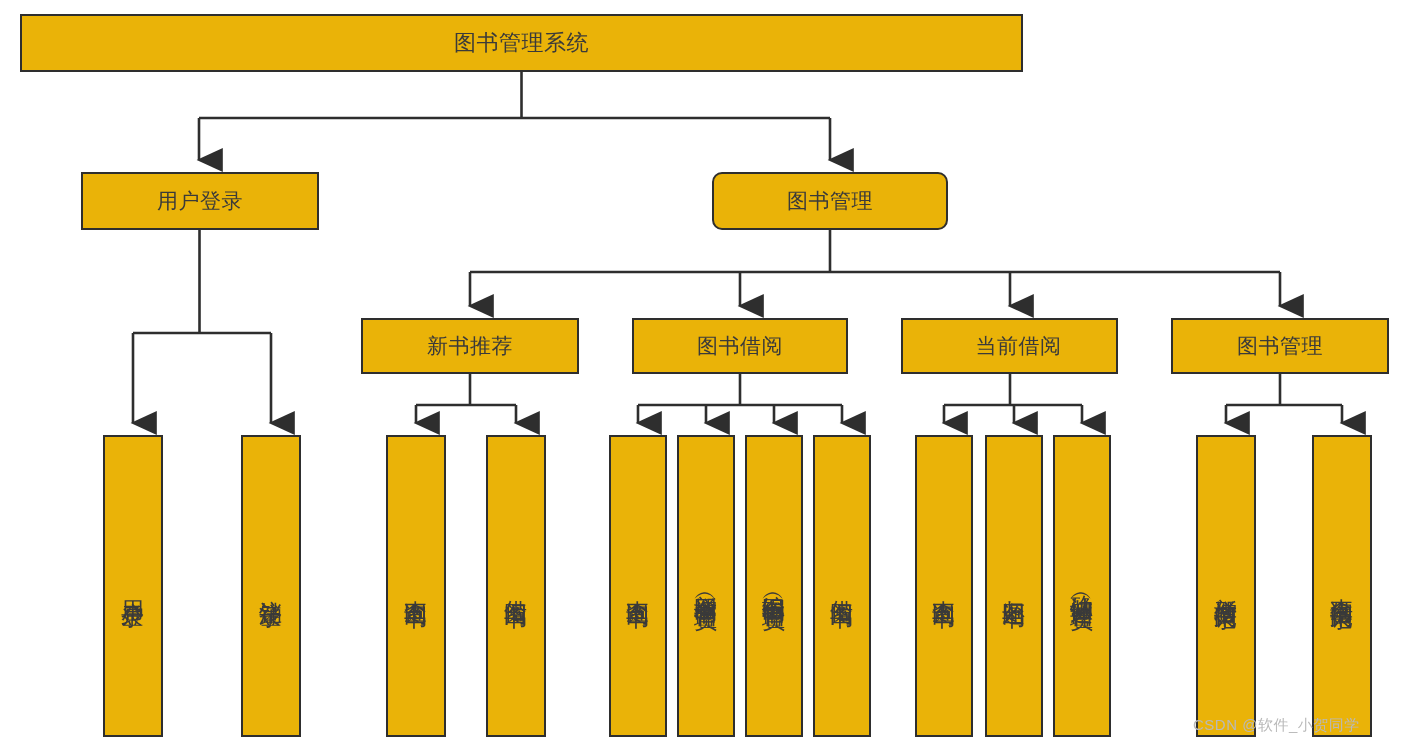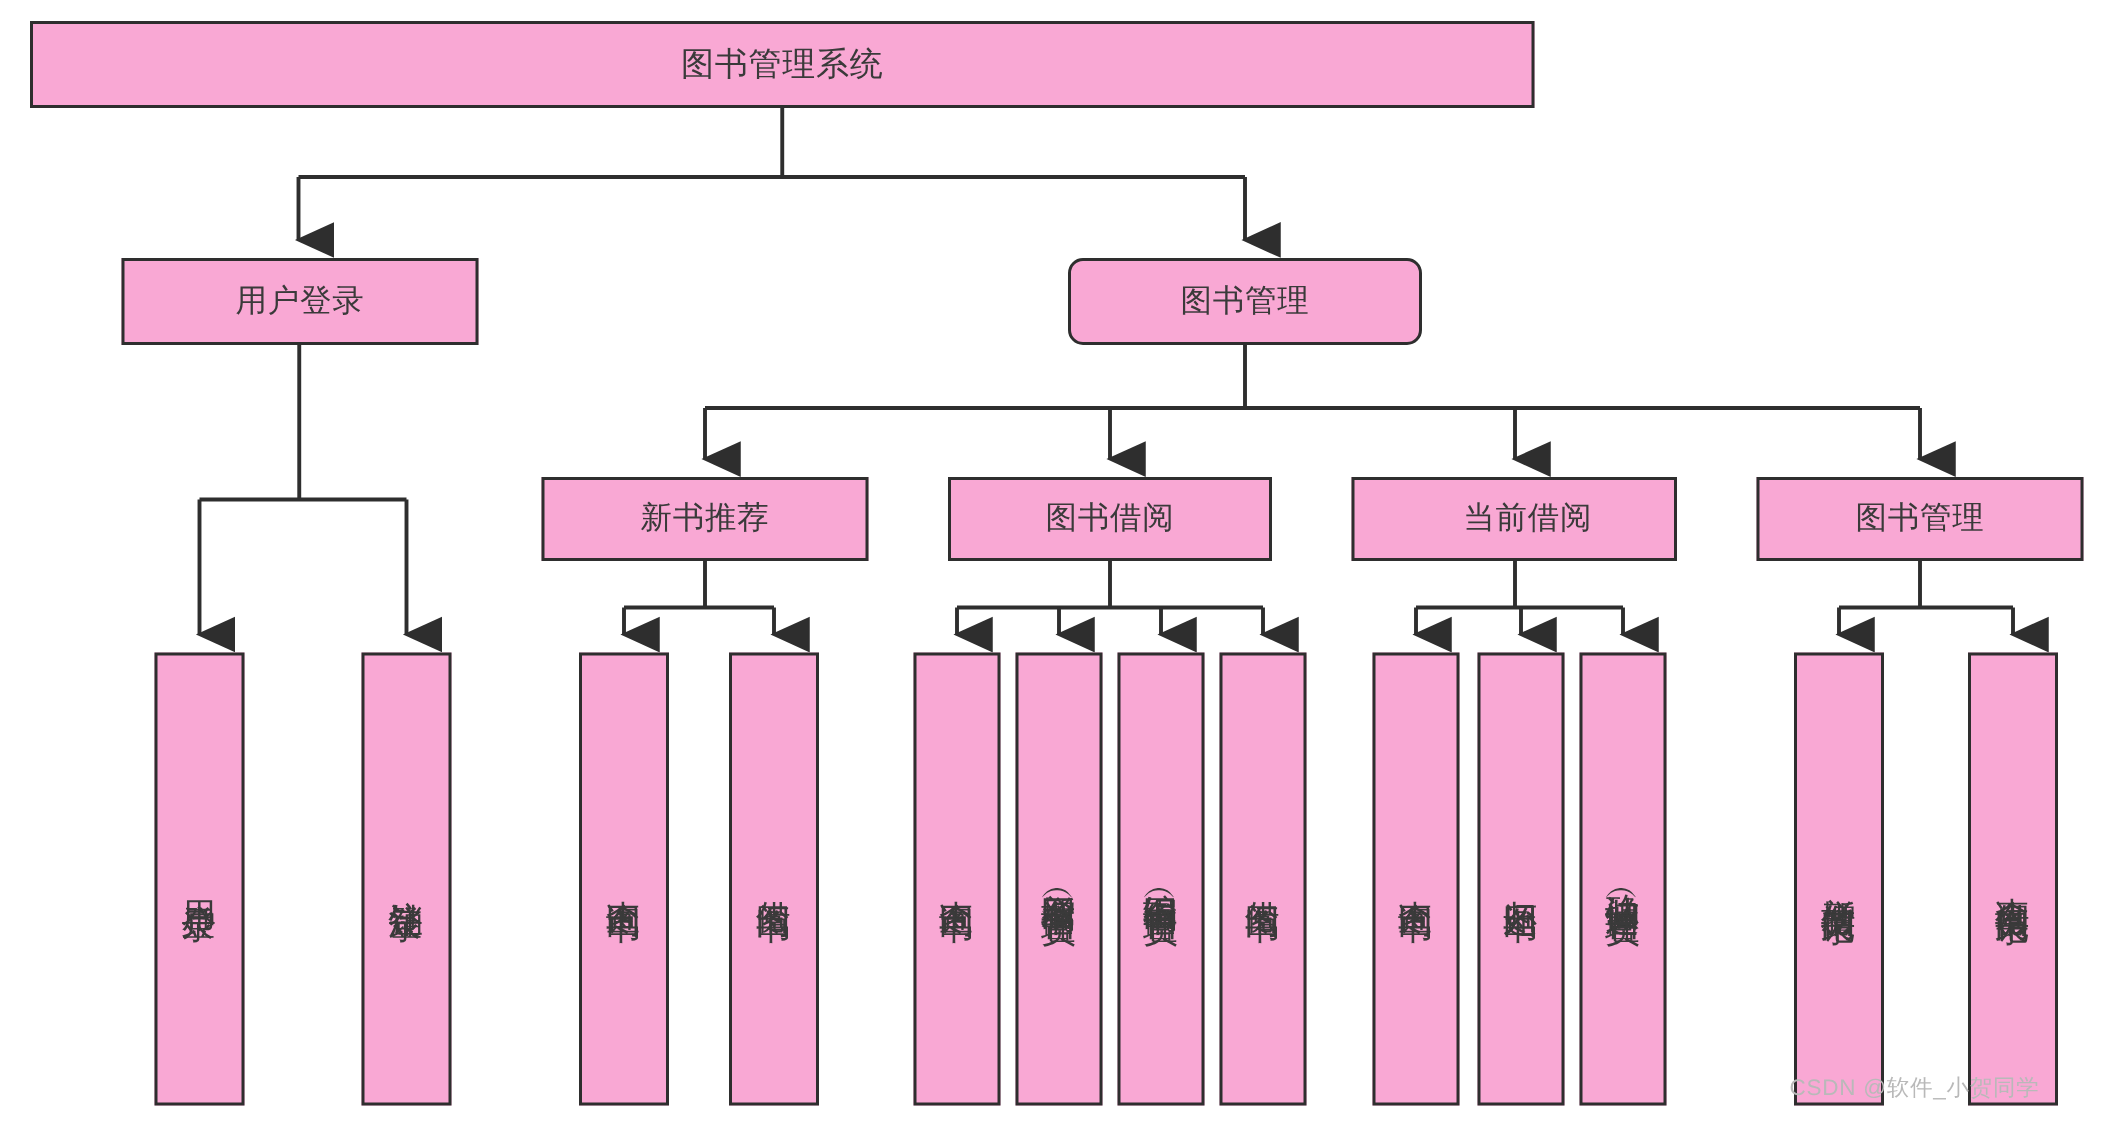--- a/index.html
+++ b/index.html
@@ -22,21 +22,21 @@
     left: 0;
     top: 0;
     width: 1405px;
     height: 747px;
     pointer-events: none;
   }
   .node {
     position: absolute;
     box-sizing: border-box;
     border: 2.5px solid #2e2e2e;
-    background: #f9a8d4;
+    background: #eab308;
     display: flex;
     align-items: center;
     justify-content: center;
     color: #3a3a3a;
   }
   .node .label {
     display: block;
     text-align: center;
     line-height: 1.18;
     white-space: nowrap;

